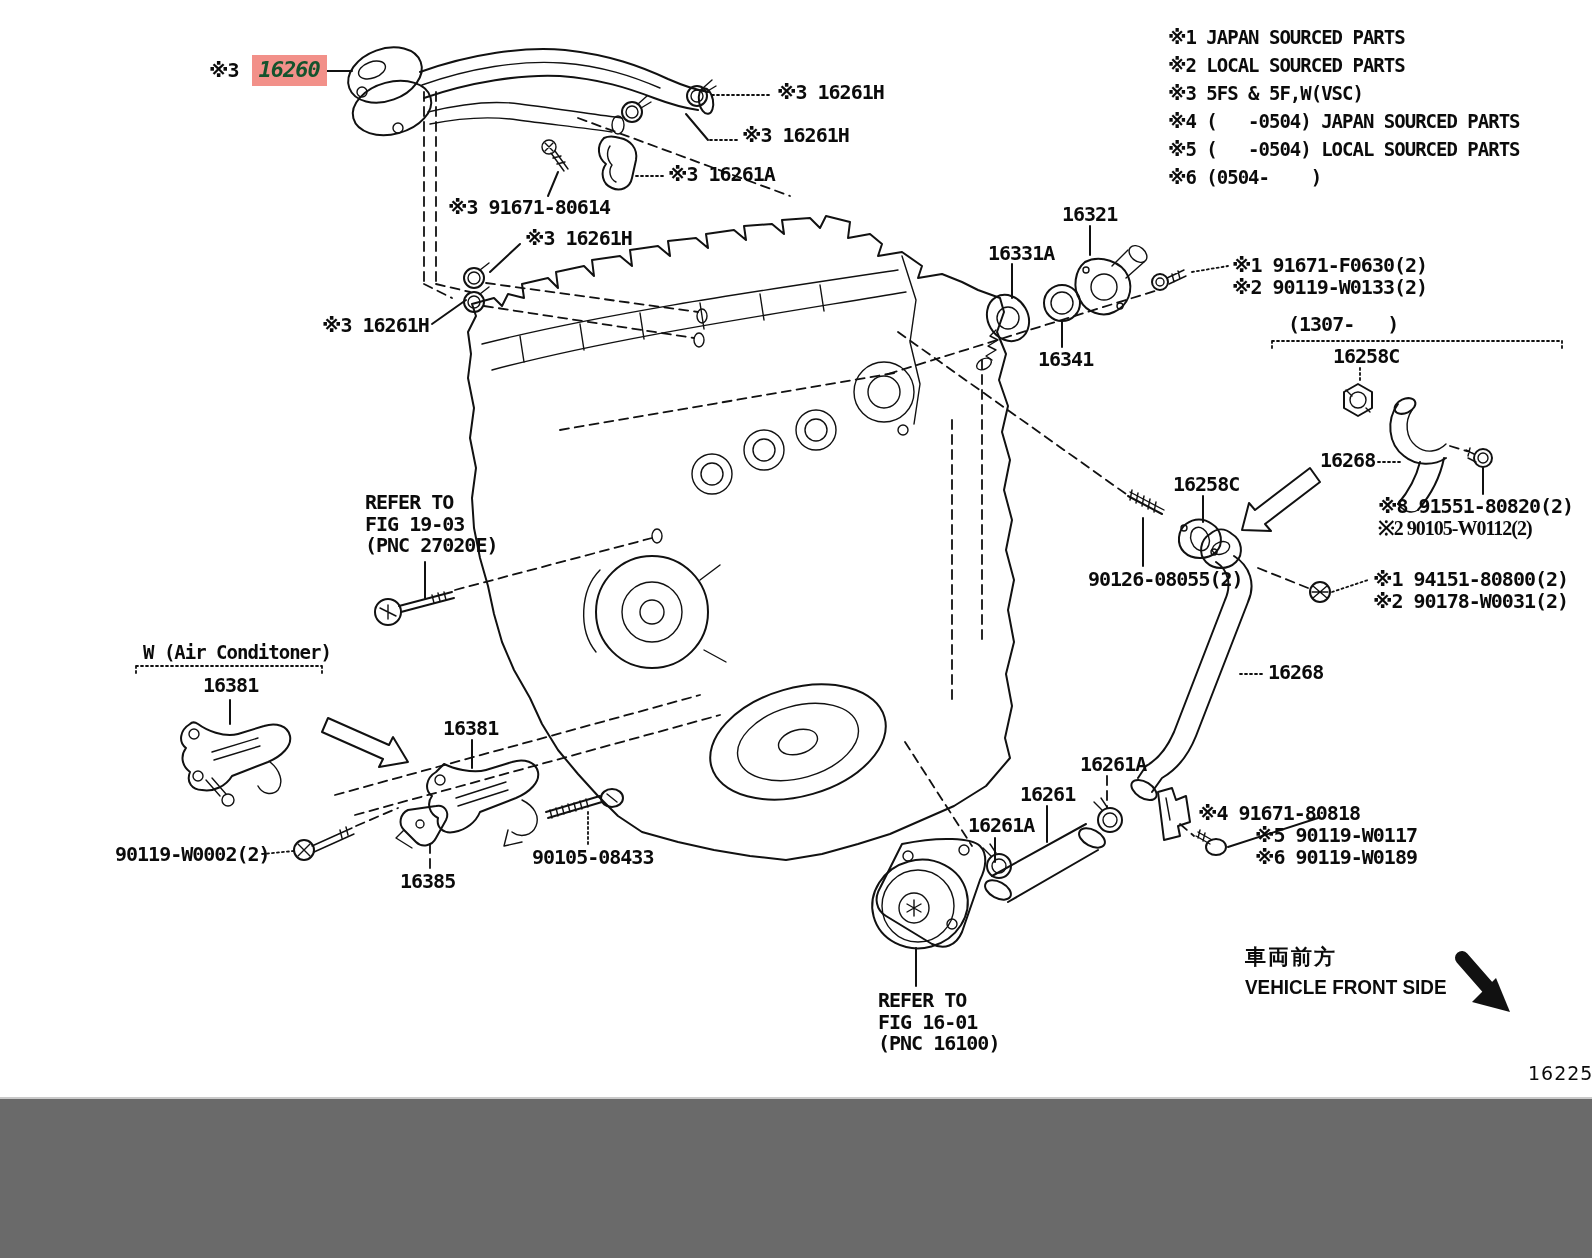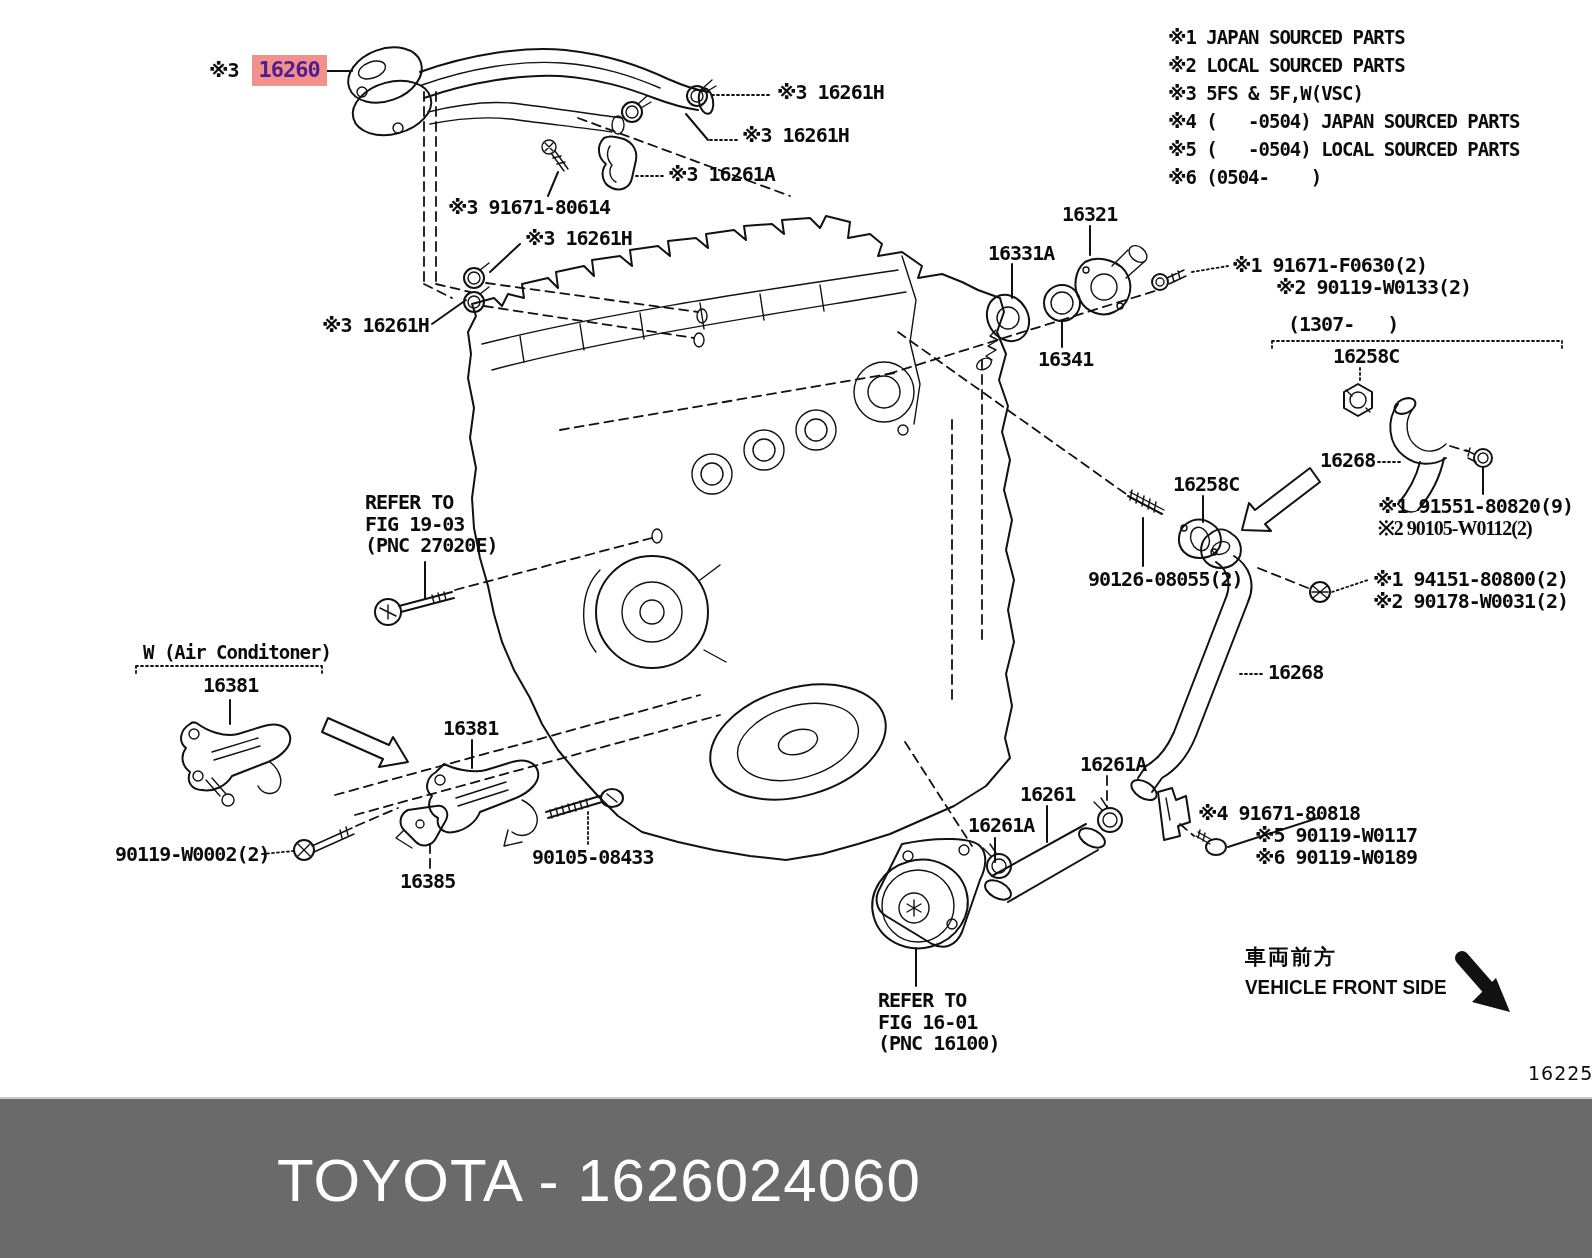--- a/index.html
+++ b/index.html
@@ -326,36 +326,36 @@
     </g>
   </svg>
 
   <div id="label-layer">
       <div class="lbl legend" style="left: 1168px; top: 27px; text-align: center;">※1 JAPAN SOURCED PARTS</div>
       <div class="lbl legend" style="left: 1168px; top: 55px;">※2 LOCAL SOURCED PARTS</div>
       <div class="lbl legend" style="left: 1168px; top: 83px;">※3 5FS &amp; 5F,W(VSC)</div>
       <div class="lbl legend" style="left: 1168px; top: 111px;">※4 (   -0504) JAPAN SOURCED PARTS</div>
       <div class="lbl legend" style="left: 1168px; top: 139px;">※5 (   -0504) LOCAL SOURCED PARTS</div>
       <div class="lbl legend" style="left: 1168px; top: 167px;">※6 (0504-    )</div>
-      <div class="lbl" style="left: 209px; top: 55px;"><span class="pfx">※3 </span><span class="hl" style="background: rgb(242, 144, 137); color: #4c1d95;">16260</span></div>
+      <div class="lbl" style="left: 209px; top: 55px;"><span class="pfx">※3 </span><span class="hl" style="background: rgb(242, 144, 137); color: #14532d; font-style: italic;">16260</span></div>
       <div class="lbl" style="left: 777px; top: 82px;">※3 16261H</div>
       <div class="lbl" style="left: 742px; top: 125px;">※3 16261H</div>
       <div class="lbl" style="left: 668px; top: 164px;">※3 16261A</div>
       <div class="lbl" style="left: 448px; top: 197px;">※3 91671-80614</div>
       <div class="lbl" style="left: 525px; top: 228px;">※3 16261H</div>
       <div class="lbl" style="left: 322px; top: 315px;">※3 16261H</div>
       <div class="lbl" style="left: 1062px; top: 204px;">16321</div>
       <div class="lbl" style="left: 988px; top: 243px;">16331A</div>
       <div class="lbl" style="left: 1038px; top: 349px;">16341</div>
       <div class="lbl" style="left: 1232px; top: 255px;">※1 91671-F0630(2)</div>
-      <div class="lbl" style="left: 1232px; top: 277px; margin-left: 44px;">※2 90119-W0133(2)</div>
+      <div class="lbl" style="left: 1232px; top: 277px;">※2 90119-W0133(2)</div>
       <div class="lbl" style="left: 1288px; top: 314px;">(1307-   )</div>
       <div class="lbl" style="left: 1333px; top: 346px;">16258C</div>
       <div class="lbl" style="left: 1320px; top: 450px;">16268</div>
-      <div class="lbl" style="left: 1378px; top: 496px;">※1 91551-80820(9)</div>
+      <div class="lbl" style="left: 1378px; top: 496px;">※8 91551-80820(2)</div>
       <div class="lbl" style="left: 1378px; top: 518px; font-family: Liberation Serif, serif;">※2 90105-W0112(2)</div>
       <div class="lbl" style="left: 1173px; top: 474px;">16258C</div>
       <div class="lbl" style="left: 1088px; top: 569px;">90126-08055(2)</div>
       <div class="lbl" style="left: 1373px; top: 569px;">※1 94151-80800(2)</div>
       <div class="lbl" style="left: 1373px; top: 591px;">※2 90178-W0031(2)</div>
       <div class="lbl" style="left: 1268px; top: 662px;">16268</div>
       <div class="lbl small" style="left: 143px; top: 642px;">W (Air Conditoner)</div>
       <div class="lbl" style="left: 203px; top: 675px;">16381</div>
       <div class="lbl" style="left: 443px; top: 718px;">16381</div>
       <div class="lbl" style="left: 115px; top: 844px;">90119-W0002(2)</div>
@@ -372,16 +372,15 @@
 (PNC 27020E)</div>
       <div class="lbl note" style="left: 878px; top: 990px;">REFER TO
 FIG 16-01
 (PNC 16100)</div>
       <div class="lbl jp" style="left: 1245px; top: 946px;">車両前方</div>
       <div class="lbl cond" style="left: 1245px; top: 976px;">VEHICLE FRONT SIDE</div>
       <div class="lbl code" style="left: 1496px; top: 1063px; margin-left: 32px;">162258H</div>
     </div>
 
   <div class="footer" style="top: 1097px; height: 161px; background: rgb(106, 106, 106); border-top: 2px solid rgb(201, 201, 201);">
-    <span style="left: 277px;">TOYOTA - 1626024060</span>
   </div>
 
 </div>
 
 </body></html>

